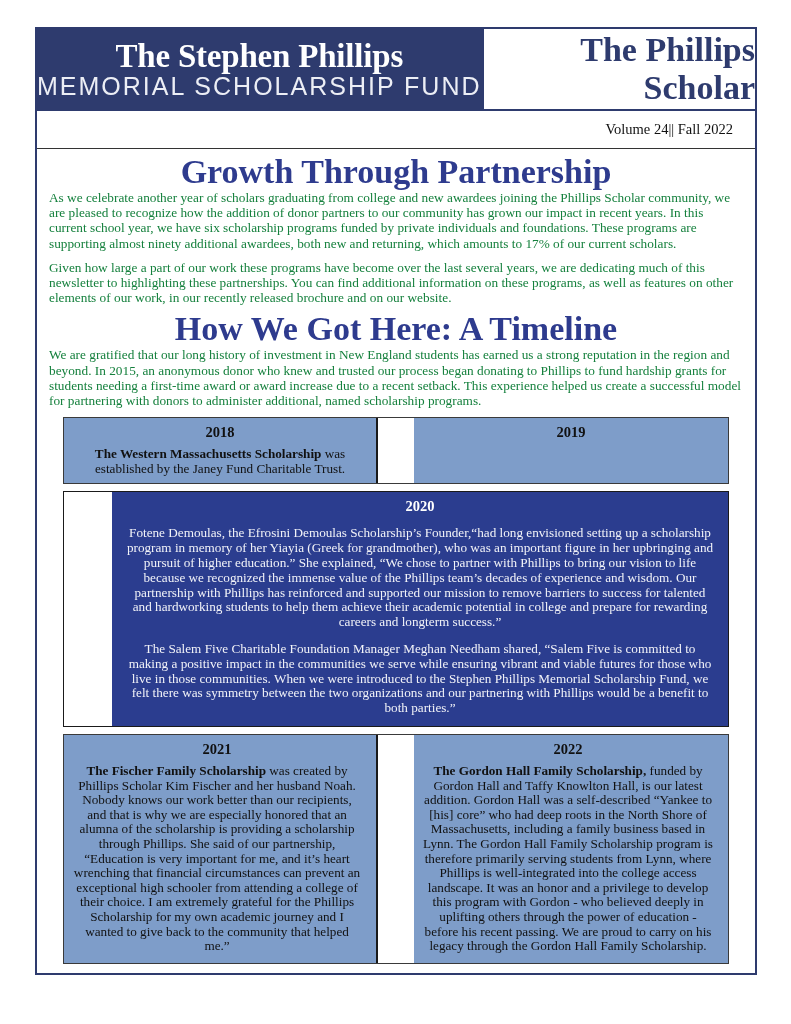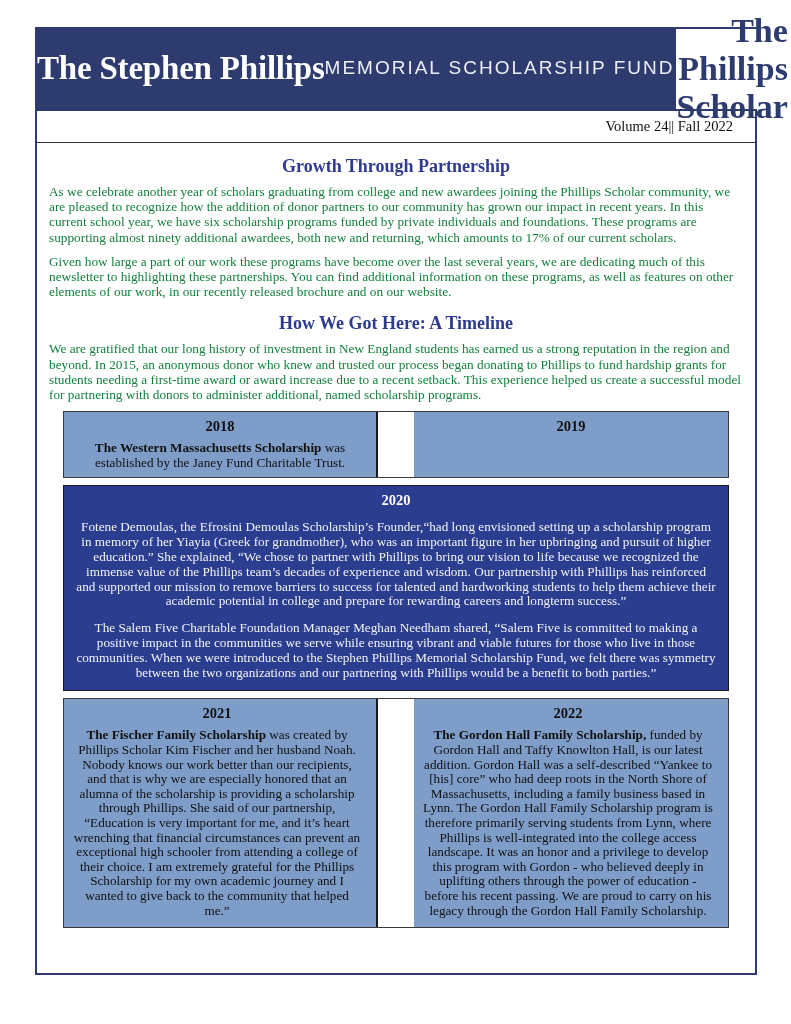--- a/index.html
+++ b/index.html
@@ -30,38 +30,38 @@
     display: flex;
     height: 82px;
     border-bottom: 2px solid #2e3b6e;
     box-sizing: border-box;
   }
   .masthead-left {
     flex: 0 0 416px;
     background: #2e3b6e;
     color: #ffffff;
     display: flex;
-    flex-direction: row;
+    flex-direction: column;
     align-items: center;
-    justify-content: flex-start;
+    justify-content: center;
     box-sizing: border-box;
     padding: 2px 0 4px 0;
   }
   .brand-line1 {
     font-family: "Liberation Serif", serif;
     font-weight: bold;
     font-size: 33px;
     line-height: 36px;
     letter-spacing: -0.2px;
     white-space: nowrap;
   }
   .brand-line2 {
     font-family: "Liberation Sans", sans-serif;
     font-weight: 400;
-    font-size: 19px;
+    font-size: 25px;
     line-height: 24px;
     letter-spacing: 2.0px;
     white-space: nowrap;
     color: #eceef5;
   }
   .masthead-right {
     flex: 1 1 auto;
     background: #ffffff;
     border-left: 2px solid #2e3b6e;
     color: #2e3b6e;
@@ -73,21 +73,21 @@
   }
   .masthead-right span {
     font-family: "Liberation Serif", serif;
     font-weight: bold;
     font-size: 34px;
     line-height: 38px;
   }
 
   
   .volume-bar {
-    height: 32px;
+    height: 38px;
     border-bottom: 1px solid #333333;
     box-sizing: border-box;
     display: flex;
     align-items: center;
     justify-content: flex-end;
     padding-right: 22px;
   }
   .volume-bar span {
     font-size: 14.5px;
     color: #111111;
@@ -98,21 +98,21 @@
     padding: 4px 12px 0 12px;
     box-sizing: border-box;
   }
 
   h1.section-title {
     margin: 4px 0 3px 0;
     text-align: center;
     color: #2e3b8e;
     font-family: "Liberation Serif", serif;
     font-weight: bold;
-    font-size: 18px;
+    font-size: 34px;
     line-height: 30px;
   }
   h1.section-title.tl {
     margin-top: 9px;
     margin-bottom: 3px;
   }
 
   p.body-text {
     margin: 0 0 9px 0;
     color: #15803d;
@@ -156,20 +156,21 @@
     line-height: 14.6px;
     color: #111111;
     text-align: center;
     margin: 0;
   }
   .tl-text b { font-weight: bold; }
 
   
   .tl-row.dark {
     border: 1px solid #1a1a1a;
+    padding-left: 48px;
   }
   .tl-cell.full {
     flex: 1 1 100%;
     background: #2b3d8f;
     padding: 5px 12px 10px 12px;
   }
   .tl-cell.full .tl-year { color: #ffffff; margin-bottom: 10px; }
   .tl-cell.full .tl-text { color: #f2f3f8; line-height: 14.8px; }
   .tl-cell.full .tl-text + .tl-text { margin-top: 12px; }
 

